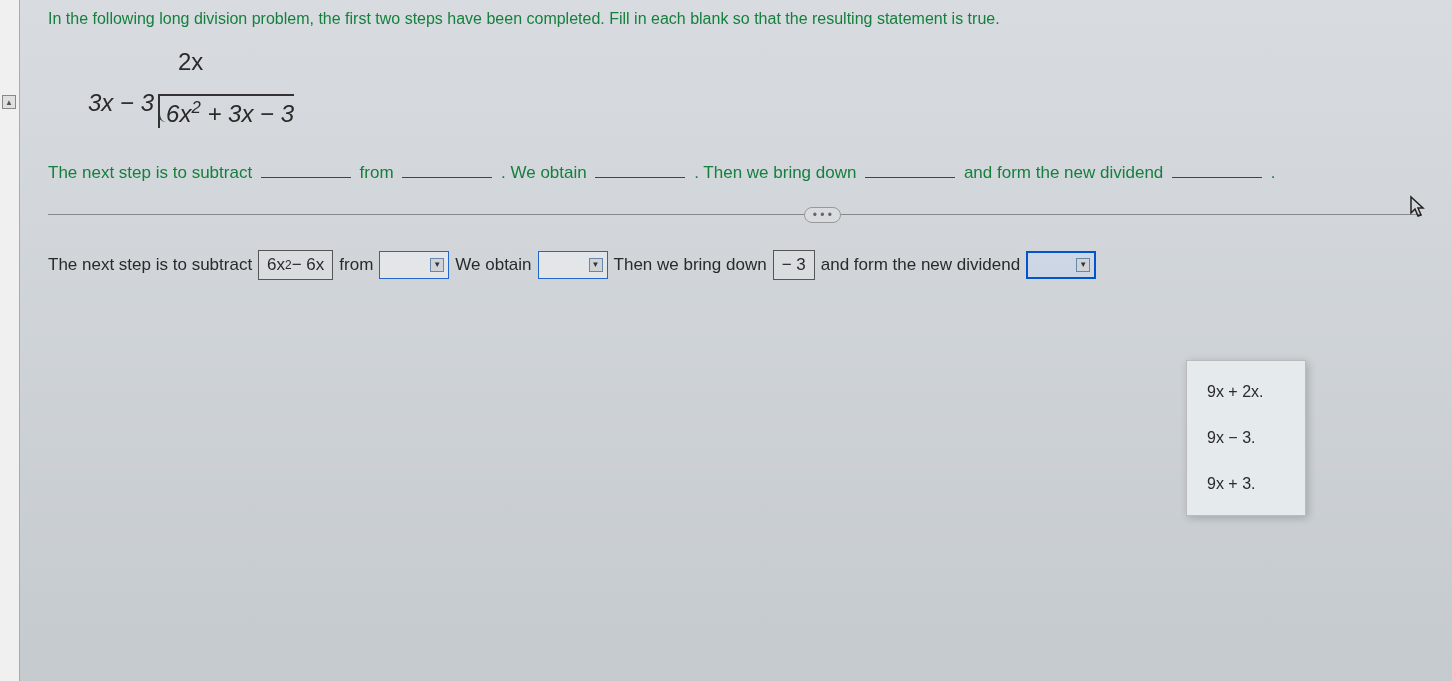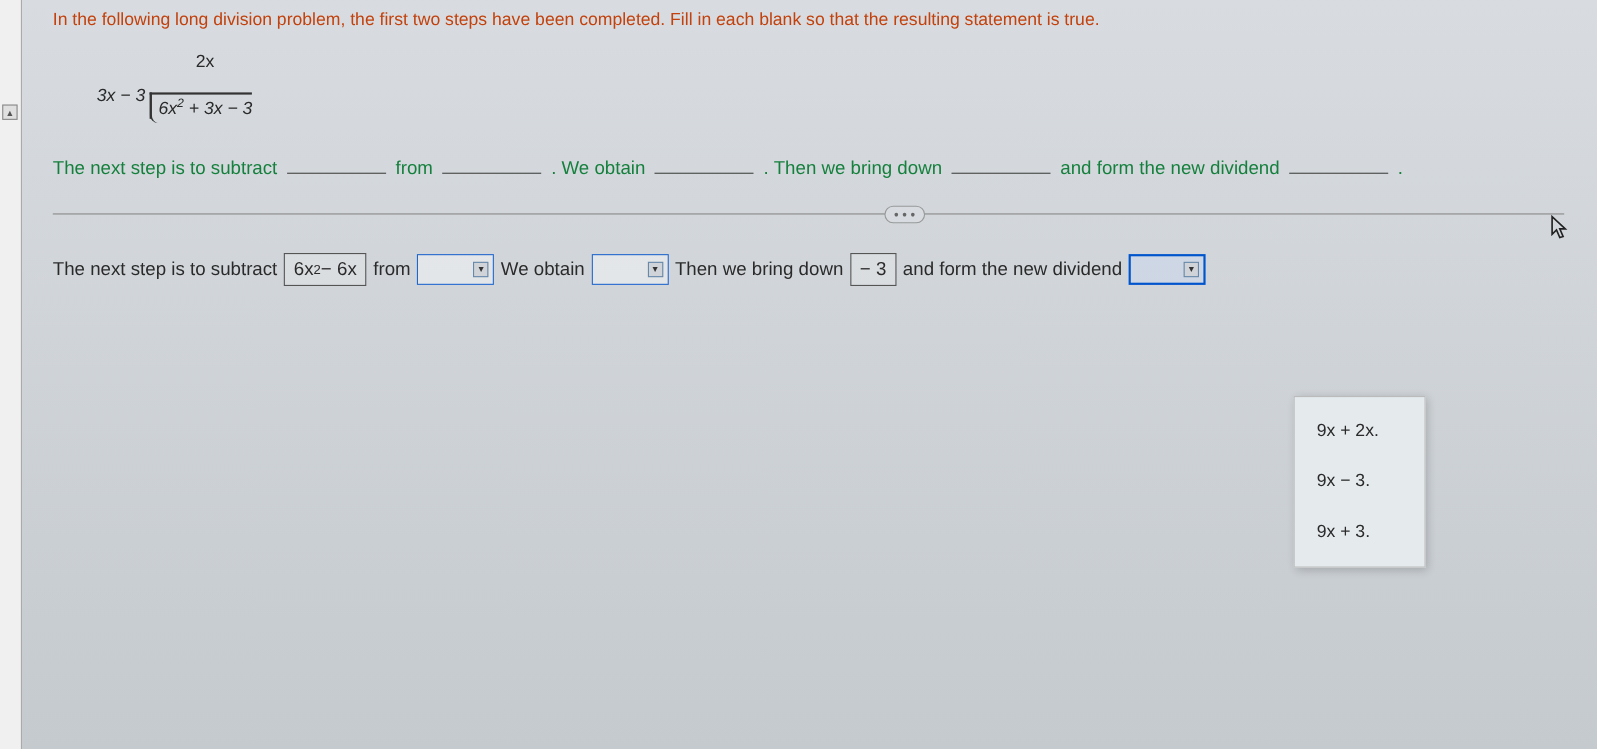--- a/index.html
+++ b/index.html
@@ -37,27 +37,27 @@
       align-items: center;
       justify-content: center;
       font-size: 8px;
       color: #555;
     }
     .content {
       padding: 10px 30px 10px 48px;
     }
     .instruction {
       font-size: 16px;
-      color: #c2410c;
+      color: #15803d;
       margin-bottom: 20px;
     }
     .division-problem {
       margin-left: 40px;
       margin-bottom: 30px;
-      font-size: 16px;
+      font-size: 24px;
       font-family: Arial, sans-serif;
     }
     .quotient {
       margin-left: 90px;
       margin-bottom: 2px;
     }
     .divisor-dividend {
       display: flex;
       align-items: center;
       font-style: italic;
@@ -160,21 +160,21 @@
       background: #d0d4d8;
       border: 1px solid #6688aa;
       display: flex;
       align-items: center;
       justify-content: center;
       font-size: 8px;
       color: #333;
     }
     .dropdown-list {
       position: absolute;
-      right: 156px;
+      right: 146px;
       top: 360px;
       background: rgba(230,235,238,0.95);
       border: 1px solid #bbb;
       box-shadow: 2px 2px 8px rgba(0,0,0,0.2);
       padding: 8px 0;
       min-width: 120px;
     }
     .dropdown-option {
       padding: 14px 20px;
       font-size: 16px;

